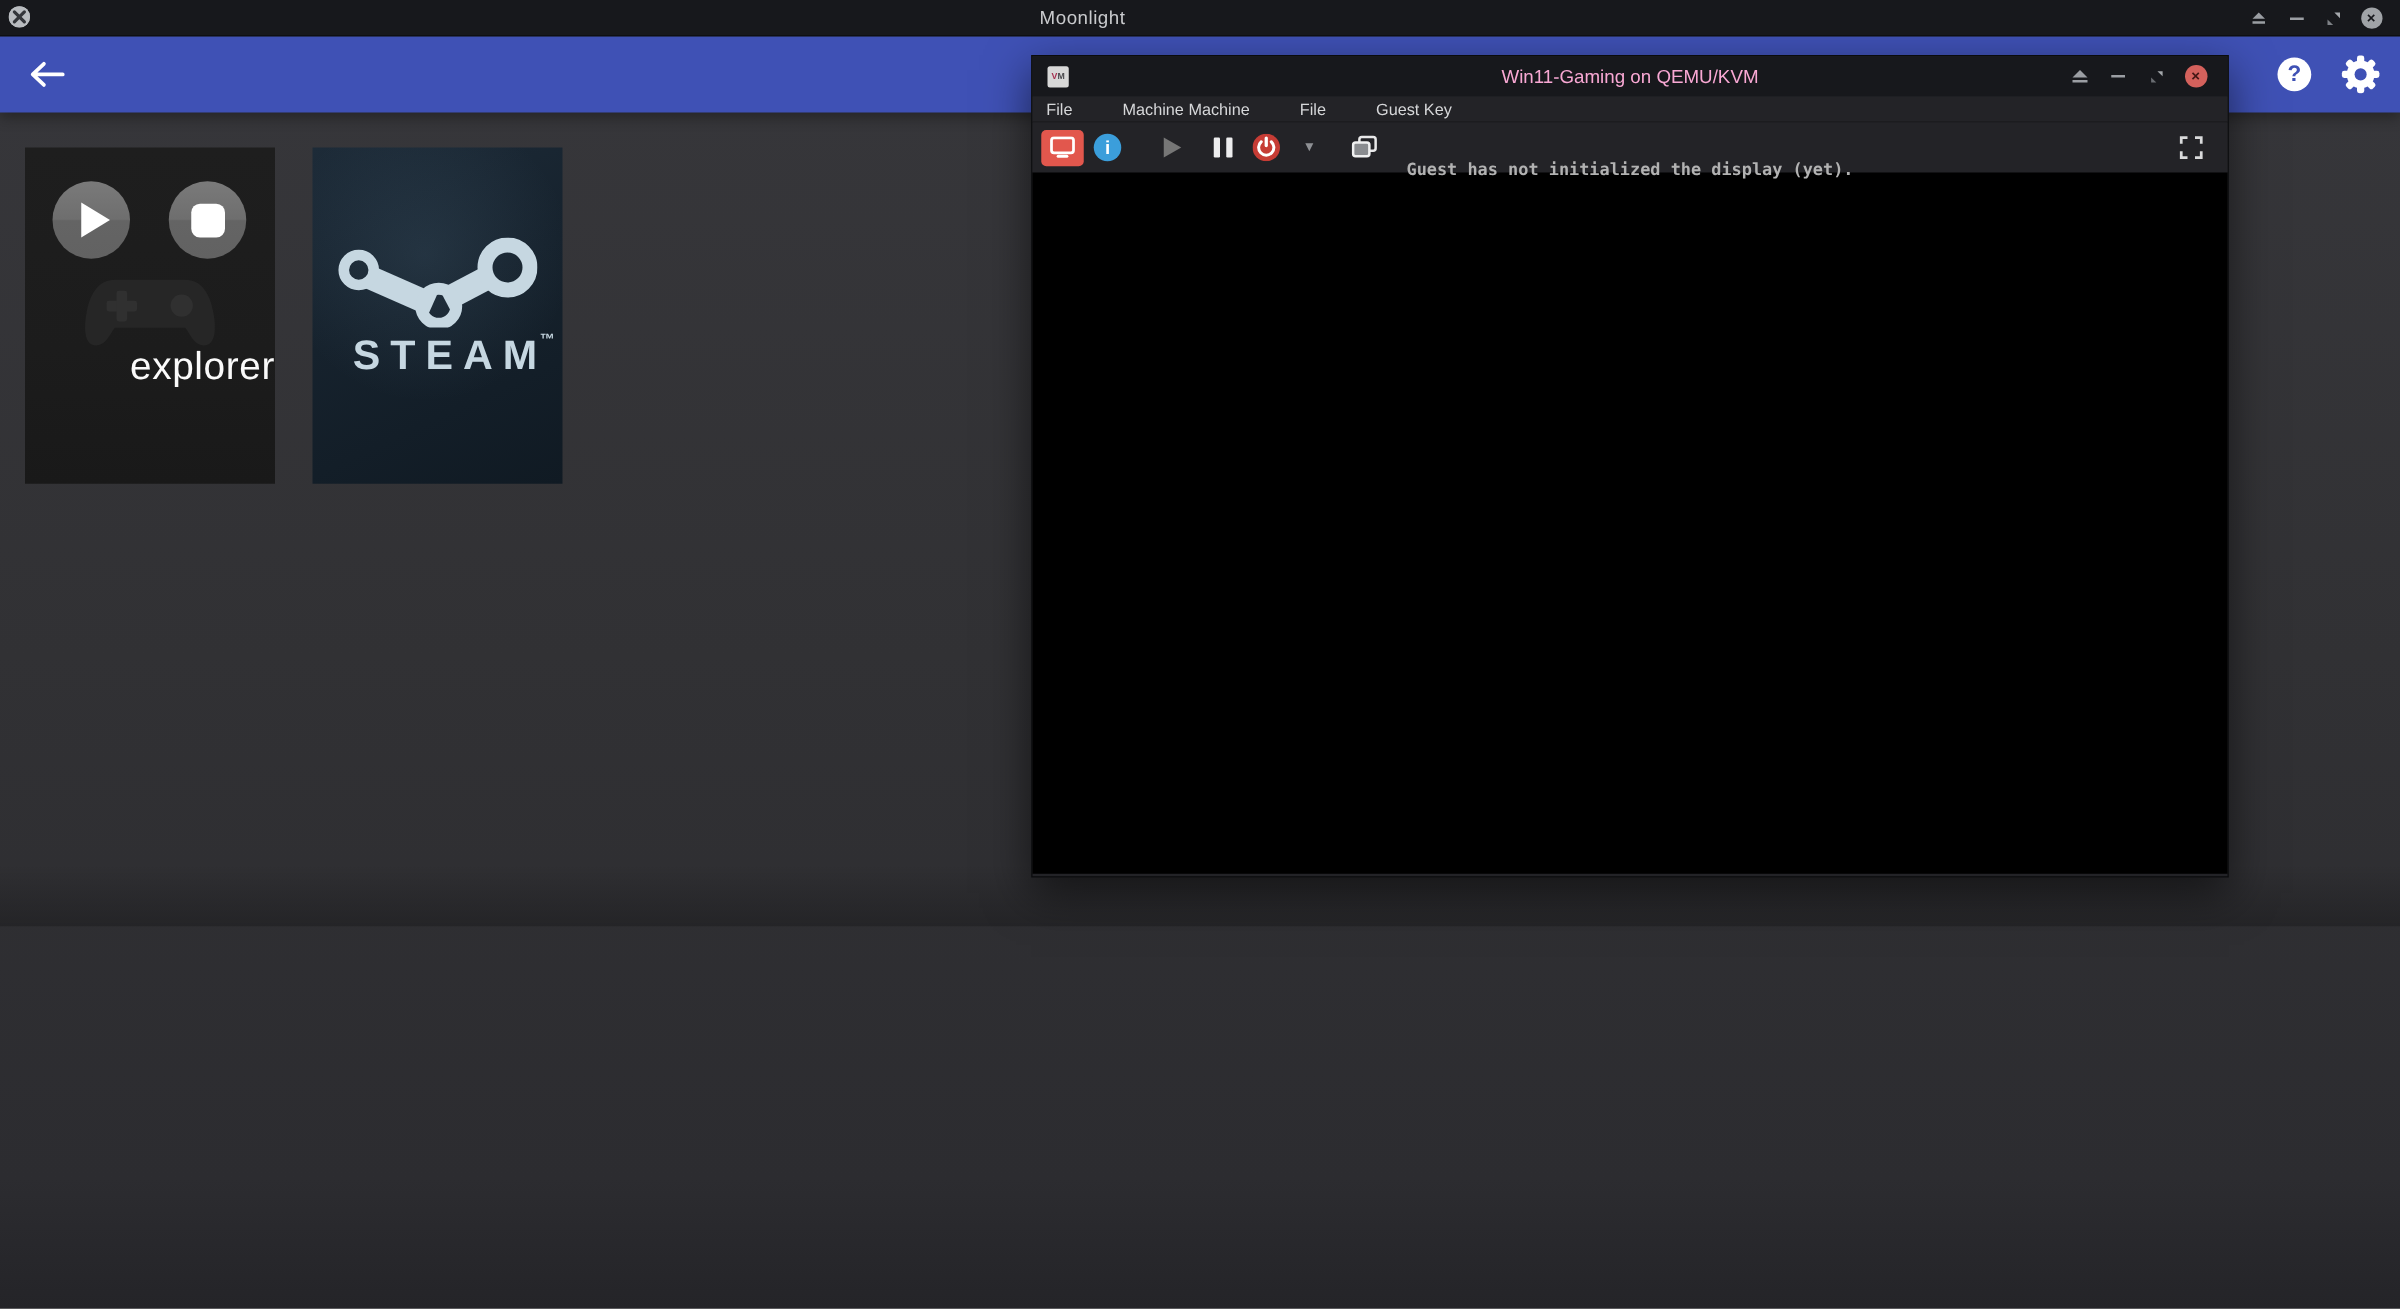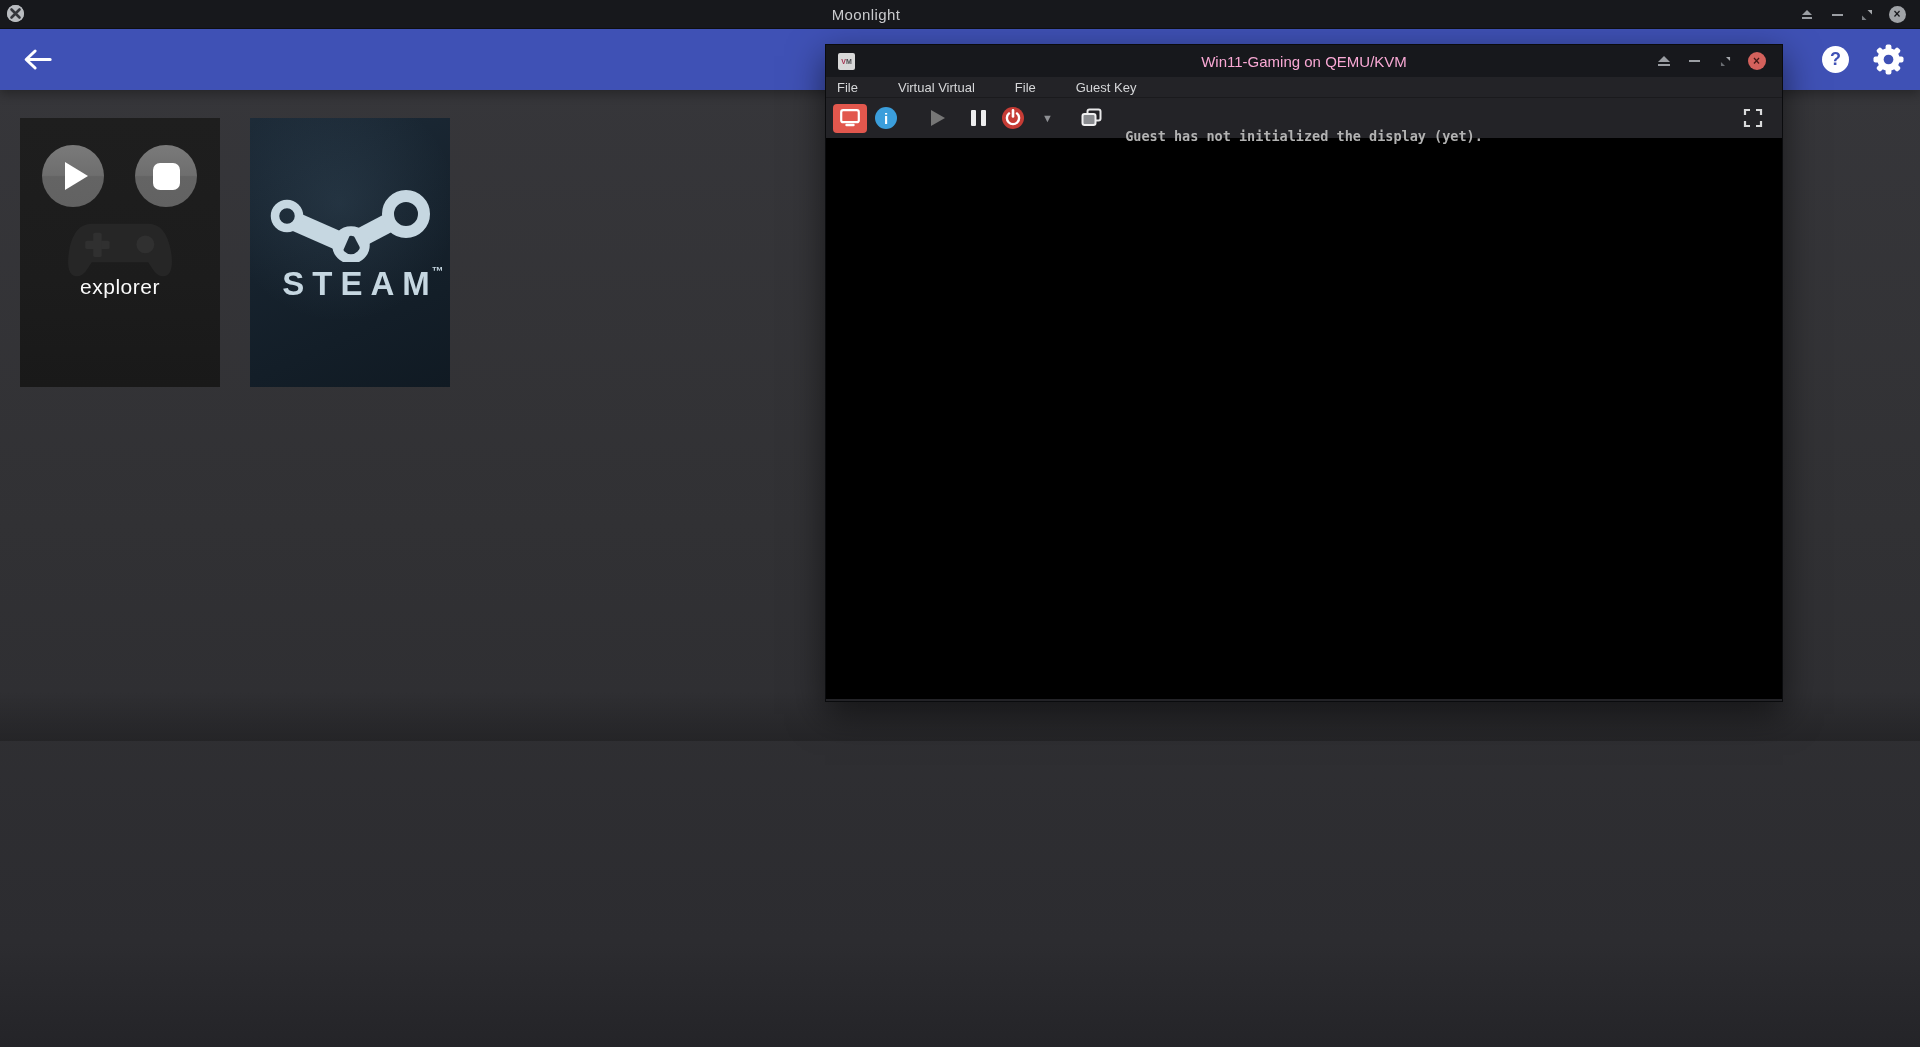--- a/index.html
+++ b/index.html
@@ -53,22 +53,22 @@
       radial-gradient(circle at 45% 32%, rgba(125,165,195,.12), transparent 55%),
       linear-gradient(155deg,#1d2b38 0%,var(--steam-bg,#16222d) 45%,#101a23 100%);}
   .circle-btn{position:absolute;top:27px;width:62px;height:62px;border-radius:50%;
     background:linear-gradient(180deg,#7a7a7a 0%,#6e6e6e 49%,#646464 51%,#626262 100%);
     display:flex;align-items:center;justify-content:center;cursor:pointer;}
   .circle-btn.play{left:22px;}
   .circle-btn.stop{left:115px;}
   .play-tri{width:0;height:0;border-top:14px solid transparent;border-bottom:14px solid transparent;border-left:23px solid #ffffff;margin-left:7px;}
   .stop-sq{width:27px;height:27px;border-radius:7px;background:#ffffff;}
   .gamepad{position:absolute;left:50%;top:102px;transform:translateX(-50%);}
-  .tile-label{position:absolute;left:0;top:157px;width:100%;text-align:center;
-    color:#fafafa;font-size:21px;letter-spacing:.5px;}
+  .tile-label{position:absolute;left:0;top:157px;width:100%;text-align:right;
+    color:#fafafa;font-size:31px;letter-spacing:.5px;}
   .steam-logo{position:absolute;left:20px;top:72px;}
   .steam-word{position:absolute;left:12px;top:147px;width:100%;text-align:center;white-space:nowrap;
     color:var(--steam-fg,#c6d7e1);font-size:33px;font-weight:bold;letter-spacing:8px;text-indent:8px;}
   .steam-word .tm{font-size:12px;letter-spacing:0;vertical-align:top;position:relative;top:-1px;left:-6px;}
 
   
   .vm-window{
     position:absolute;left:825px;top:44px;width:958px;height:658px;box-sizing:border-box;
     background:var(--vm-chrome-bg,#232327);border:1px solid #0a0b0d;
     box-shadow:0 12px 34px rgba(0,0,0,.55);
@@ -239,21 +239,21 @@
         <div class="vm-btn">
           <span class="vm-close">
               <span>×</span>
             </span>
         </div>
       </div>
     </div>
 
     <div class="vm-menubar">
       <span class="menu-item">File</span>
-      <span class="menu-item">Virtual Virtual</span>
+      <span class="menu-item">Machine Machine</span>
       <span class="menu-item">File</span>
       <span class="menu-item">Guest Key</span>
     </div>
 
     <div class="vm-toolbar">
       <div class="tb-console-btn">
         <svg width="20" height="18" viewBox="0 0 20 18">
           <rect x="1.2" y="1.2" width="17.6" height="12" rx="2" fill="none" stroke="#ffffff" stroke-width="2.2"></rect>
           <path d="M6.5 16 h7" stroke="#ffffff" stroke-width="2.4" stroke-linecap="round"></path>
         </svg>

